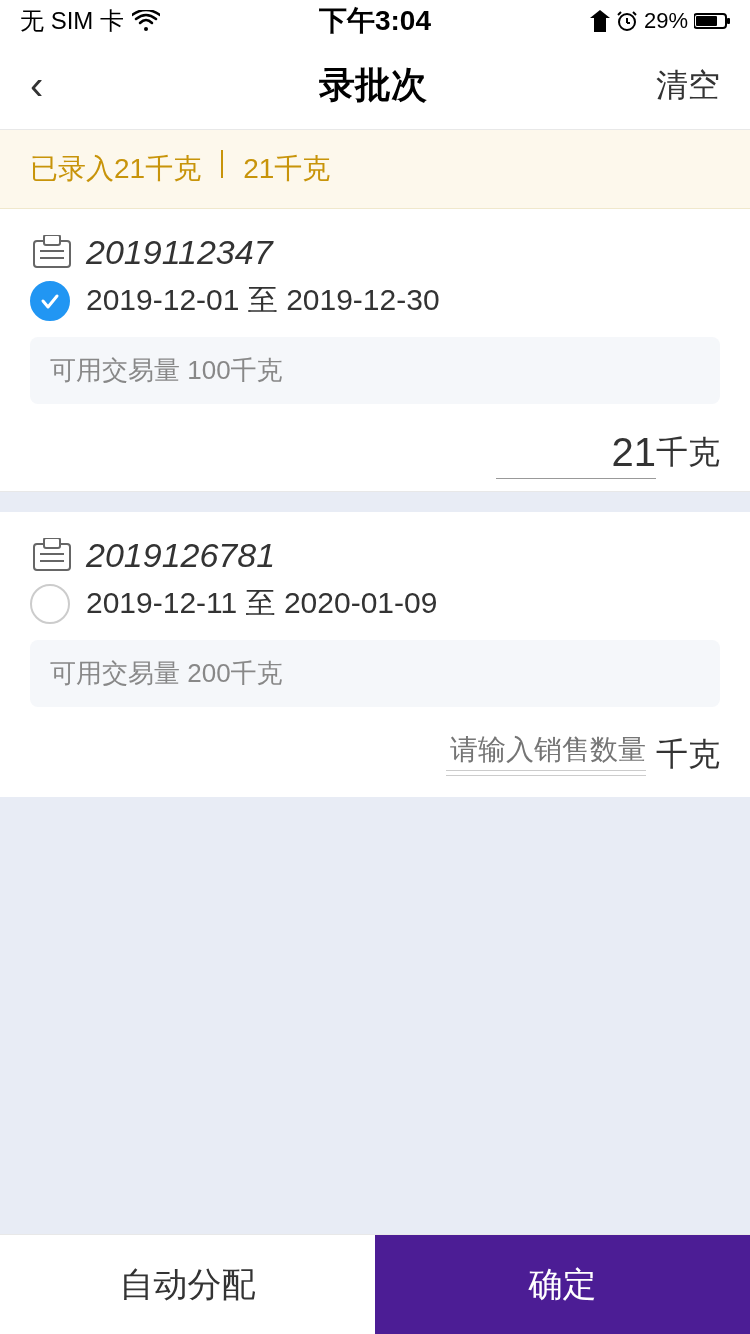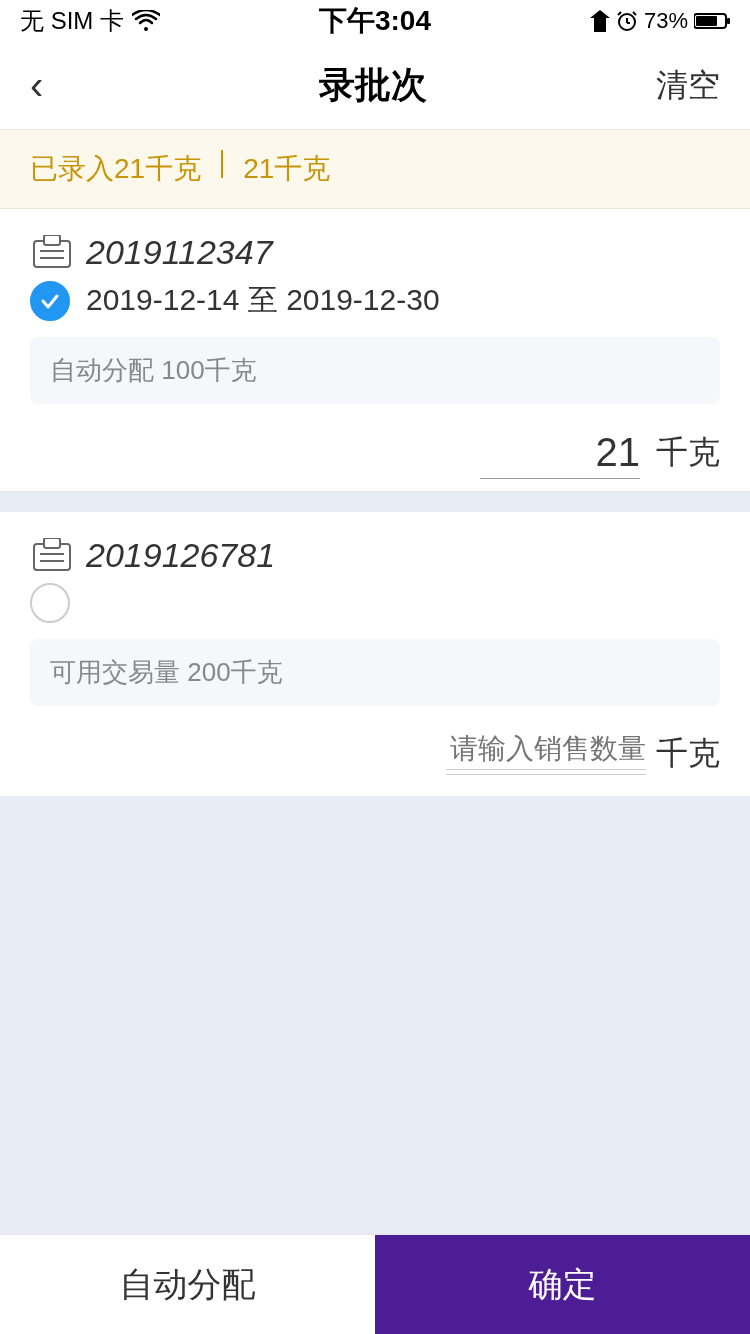--- a/index.html
+++ b/index.html
@@ -160,21 +160,21 @@
       font-size: 26px;
       color: #888;
     }
 
     
     .amount-row {
       display: flex;
       align-items: center;
       justify-content: flex-end;
       padding: 10px 30px 16px 30px;
-      gap: 16px;
+      gap: 0;
       border-bottom: 1px solid #e8e8e8;
     }
     .amount-input {
       font-size: 40px;
       color: #333;
       font-weight: 500;
       text-align: right;
       border: none;
       outline: none;
       width: 160px;
@@ -289,21 +289,21 @@
     <svg width="20" height="22" viewBox="0 0 20 22">
       <path d="M10 0 L20 8 L16 8 L16 22 L4 22 L4 8 L0 8 Z" fill="#000"></path>
     </svg>
     <svg width="22" height="22" viewBox="0 0 22 22">
       <circle cx="11" cy="12" r="8" stroke="#000" stroke-width="2" fill="none"></circle>
       <line x1="11" y1="8" x2="11" y2="13" stroke="#000" stroke-width="2"></line>
       <line x1="11" y1="13" x2="14" y2="13" stroke="#000" stroke-width="2"></line>
       <line x1="2" y1="5" x2="5" y2="2" stroke="#000" stroke-width="2"></line>
       <line x1="20" y1="5" x2="17" y2="2" stroke="#000" stroke-width="2"></line>
     </svg>
-    <span>73%</span>
+    <span>29%</span>
     <svg width="36" height="18" viewBox="0 0 36 18">
       <rect x="0" y="2" width="32" height="14" rx="3" ry="3" stroke="#000" stroke-width="2" fill="none"></rect>
       <rect x="2" y="4" width="21" height="10" rx="1" fill="#000"></rect>
       <rect x="33" y="6" width="3" height="6" rx="1" fill="#000"></rect>
     </svg>
   </div>
 </div>
 
 <div class="nav-bar">
   <div class="nav-back">‹</div>
@@ -328,24 +328,24 @@
       </svg>
     </div>
     <span class="batch-id">2019112347</span>
   </div>
   <div class="batch-date-row">
     <div class="radio-btn selected">
       <svg class="radio-check" viewBox="0 0 22 22">
         <polyline points="4,11 9,17 18,6" stroke="#fff" stroke-width="3" fill="none" stroke-linecap="round" stroke-linejoin="round"></polyline>
       </svg>
     </div>
-    <span class="batch-date">2019-12-14 至 2019-12-30</span>
+    <span class="batch-date">2019-12-01 至 2019-12-30</span>
   </div>
   <div class="availability-box">
-    <span class="availability-text">自动分配 100千克</span>
+    <span class="availability-text">可用交易量 100千克</span>
   </div>
 
   <div class="amount-row">
     <div class="amount-underline">
       <input class="amount-input" type="text" value="21" style="">
     </div>
     <span class="amount-unit">千克</span>
   </div>
 </div>
 
@@ -358,20 +358,21 @@
         <rect x="4" y="6" width="36" height="26" rx="3" stroke="#666" stroke-width="2" fill="none"></rect>
         <rect x="14" y="0" width="16" height="10" rx="2" stroke="#666" stroke-width="2" fill="#fff"></rect>
         <line x1="10" y1="16" x2="34" y2="16" stroke="#666" stroke-width="2"></line>
         <line x1="10" y1="23" x2="34" y2="23" stroke="#666" stroke-width="2"></line>
       </svg>
     </div>
     <span class="batch-id">2019126781</span>
   </div>
   <div class="batch-date-row">
     <div class="radio-btn"></div>
+    <span class="batch-date">2019-12-11 至 2020-01-09</span>
   </div>
   <div class="availability-box">
     <span class="availability-text">可用交易量 200千克</span>
   </div>
 
   <div class="input-amount-row">
     <div style="border-bottom:1px solid #ccc; padding-bottom:4px;">
       <input class="input-underline-field" type="text" placeholder="请输入销售数量" style="">
     </div>
     <span class="input-unit">千克</span>

